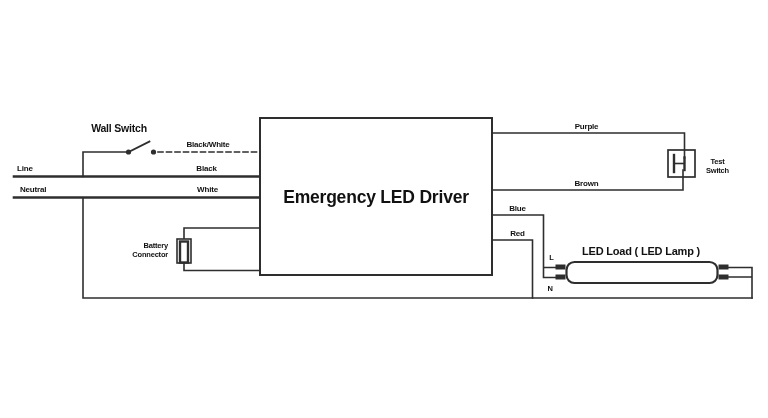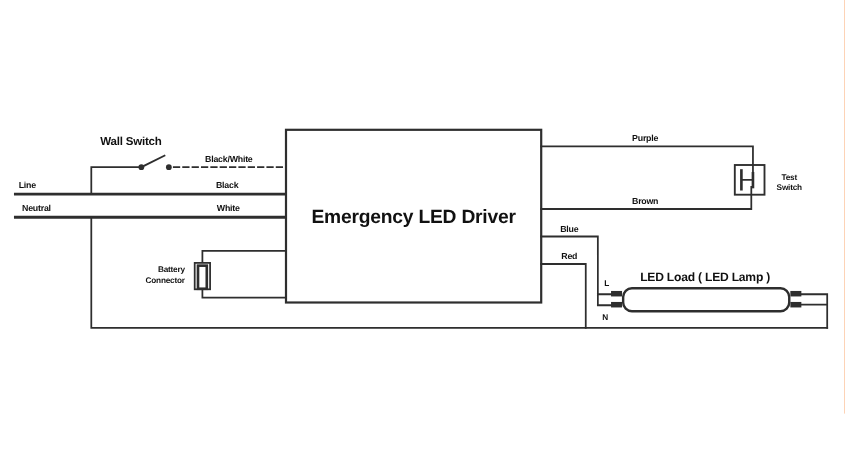--- a/index.html
+++ b/index.html
@@ -2,21 +2,21 @@
 <html><head>
 <meta charset="utf-8">
 <style>
   html,body{margin:0;padding:0;}
   body{
     width:768px;height:418px;
     background:#ffffff;
     font-family:"Liberation Sans","DejaVu Sans",sans-serif;
     overflow:hidden;
   }
-  .stage{position:relative;width:768px;height:376px;background:#f97316;}
+  .stage{position:relative;width:768px;height:376px;background:#fdba74;}
   svg{display:block;}
   text{
     font-family:"Liberation Sans","DejaVu Sans",sans-serif;
     font-weight:bold;
     letter-spacing:-0.2px;
   }
   .s75{font-size:7.5px;}
   .s8{font-size:8px;}
   .s105{font-size:10.5px;}
   .s11{font-size:11px;}

